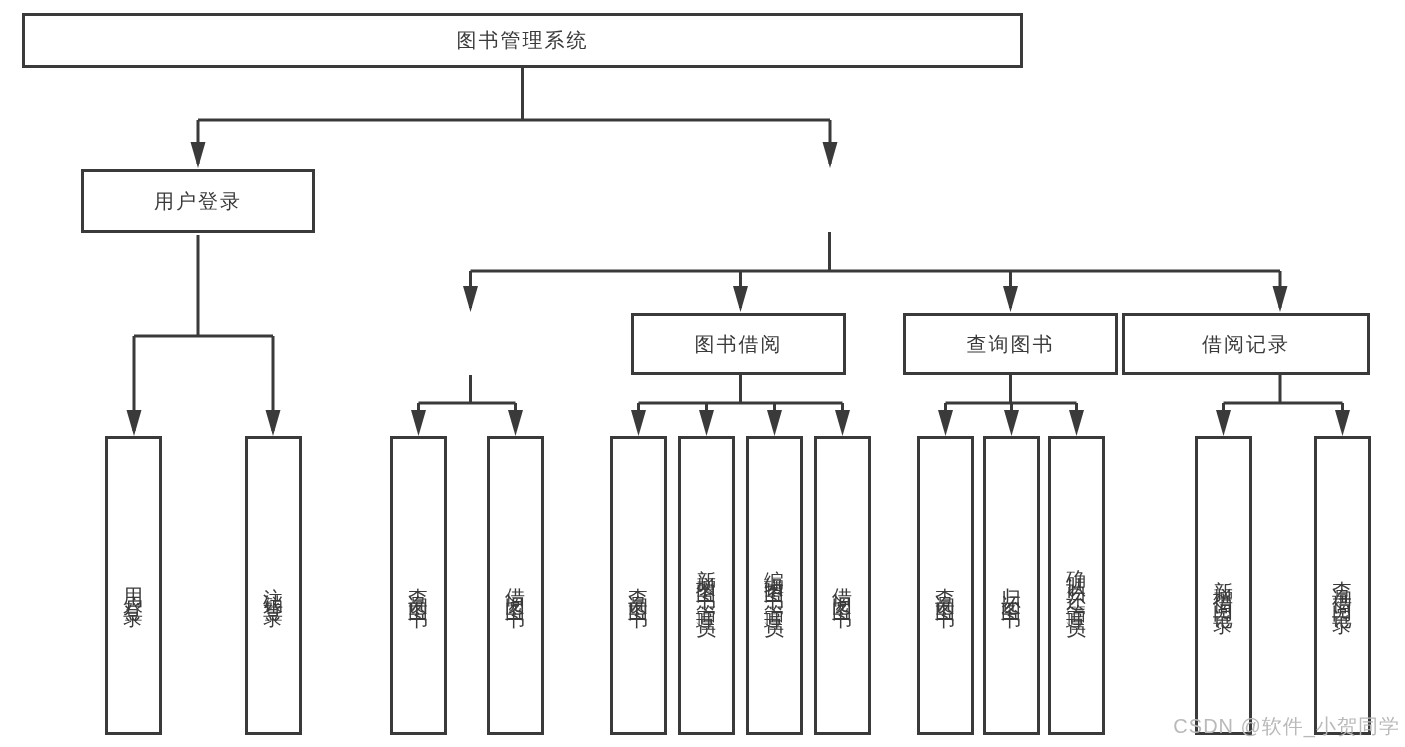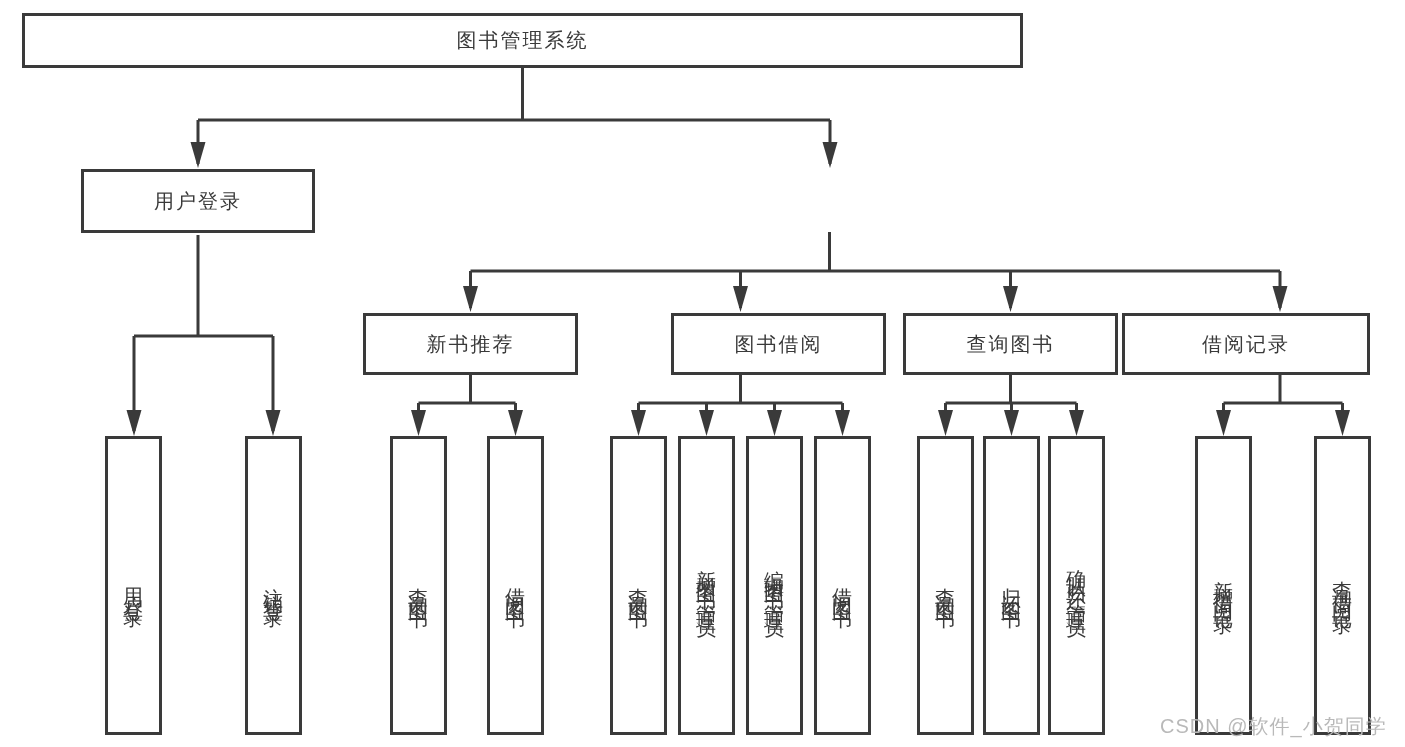--- a/index.html
+++ b/index.html
@@ -48,20 +48,21 @@
   }
   .watermark {
     position: absolute;
     left: 1160px;
     top: 713px;
     width: 240px;
     font-size: 20px;
     color: #b9b9b9;
     white-space: nowrap;
     letter-spacing: 1px;
+    text-align: right;
   }
 </style>
 </head>
 <body>
 
 <div class="canvas">
 
   <svg class="connectors" viewBox="0 0 1405 747" xmlns="http://www.w3.org/2000/svg">
     <g stroke="#3a3a3a" stroke-width="3" fill="none">
       <path d="M522.5 68 V120 M198 120 H830 M198 120 V164 M830 120 V164"></path>
@@ -92,22 +93,21 @@
       <polygon points="1069,410 1084,410 1076.5,436"></polygon>
       <polygon points="1216,410 1231,410 1223.5,436"></polygon>
       <polygon points="1335,410 1350,410 1342.5,436"></polygon>
     </g>
   </svg>
 
   <div class="node hbox" style="left:22px;top:13px;width:1001px;height:55px">图书管理系统</div>
 
   <div class="node hbox" style="left:81px;top:169px;width:234px;height:64px">用户登录</div>
 
-  <div class="node hbox" style="left:363px;top:313px;width:215px;height:62px">新书推荐</div>
-  <div class="node hbox" style="left:671px;top:313px;width:215px;height:62px">图书借阅</div>
+  <div class="node hbox" style="left:631px;top:313px;width:215px;height:62px">图书借阅</div>
   <div class="node hbox" style="left:903px;top:313px;width:215px;height:62px">查询图书</div>
   <div class="node hbox" style="left:1122px;top:313px;width:248px;height:62px">借阅记录</div>
 
   <div class="node vbox" style="left:105px;top:436px;width:57px;height:299px">用户登录</div>
   <div class="node vbox" style="left:245px;top:436px;width:57px;height:299px">注销登录</div>
 
   <div class="node vbox" style="left:390px;top:436px;width:57px;height:299px">查询图书</div>
   <div class="node vbox" style="left:487px;top:436px;width:57px;height:299px">借阅图书</div>
 
   <div class="node vbox" style="left:610px;top:436px;width:57px;height:299px">查询图书</div>

